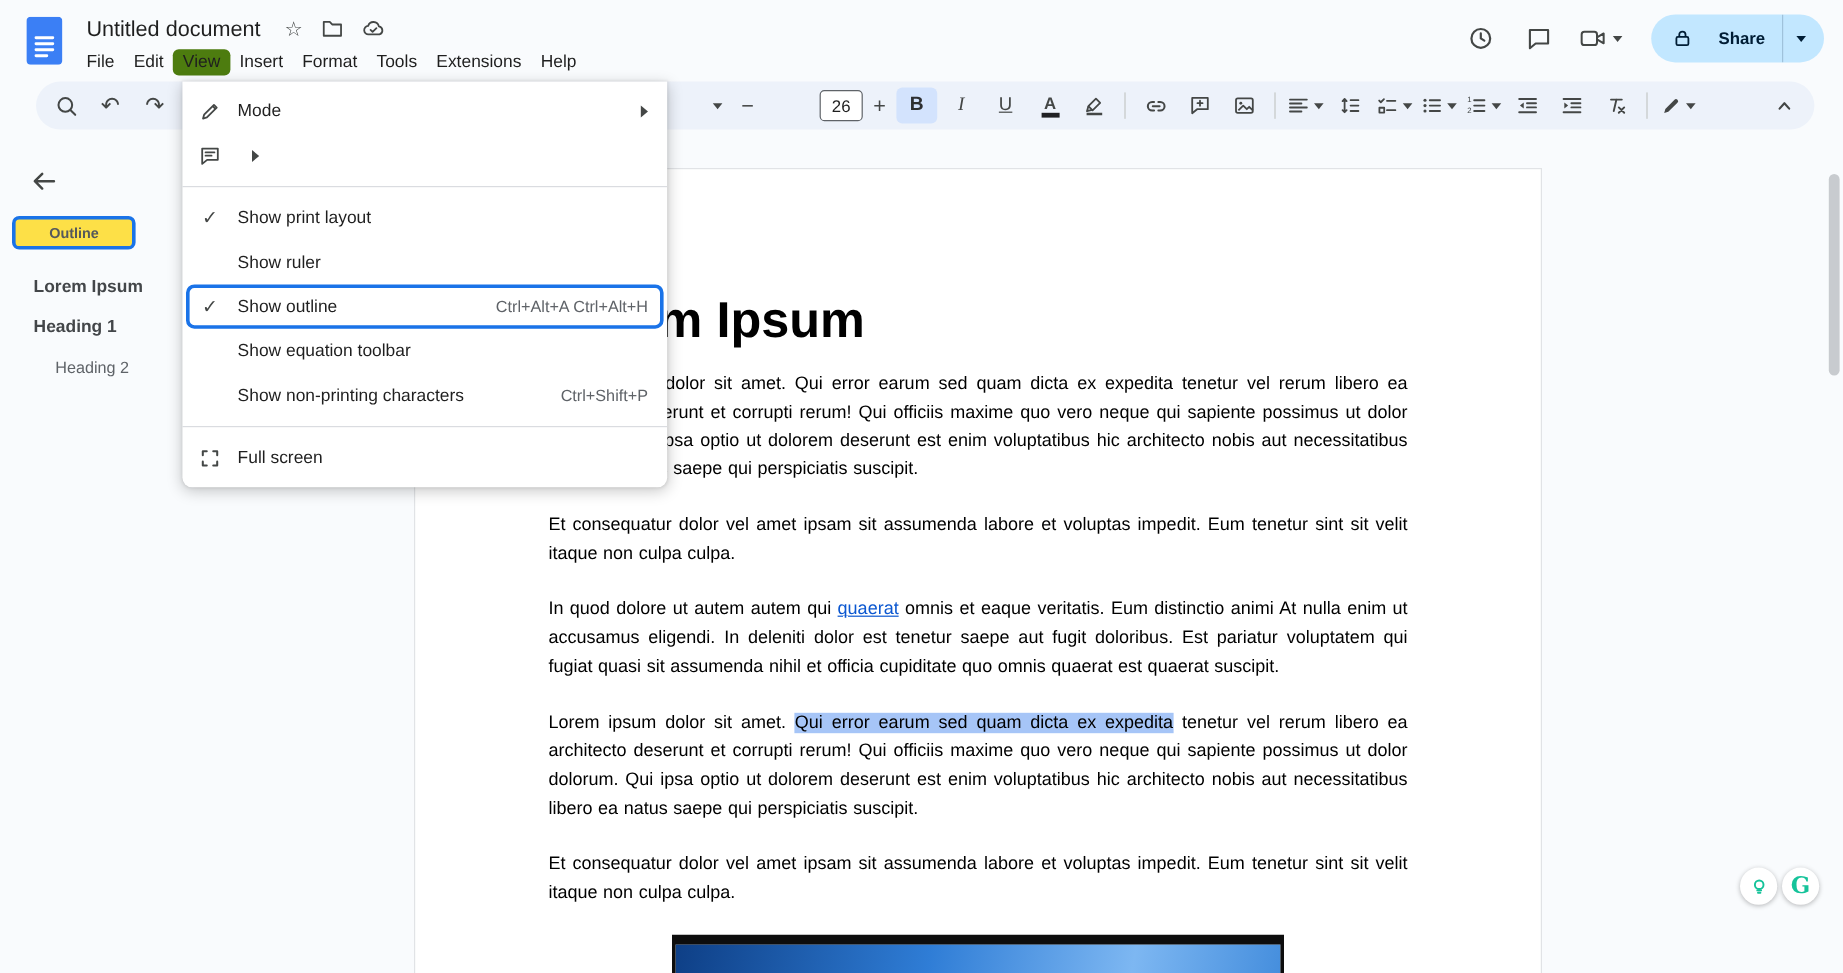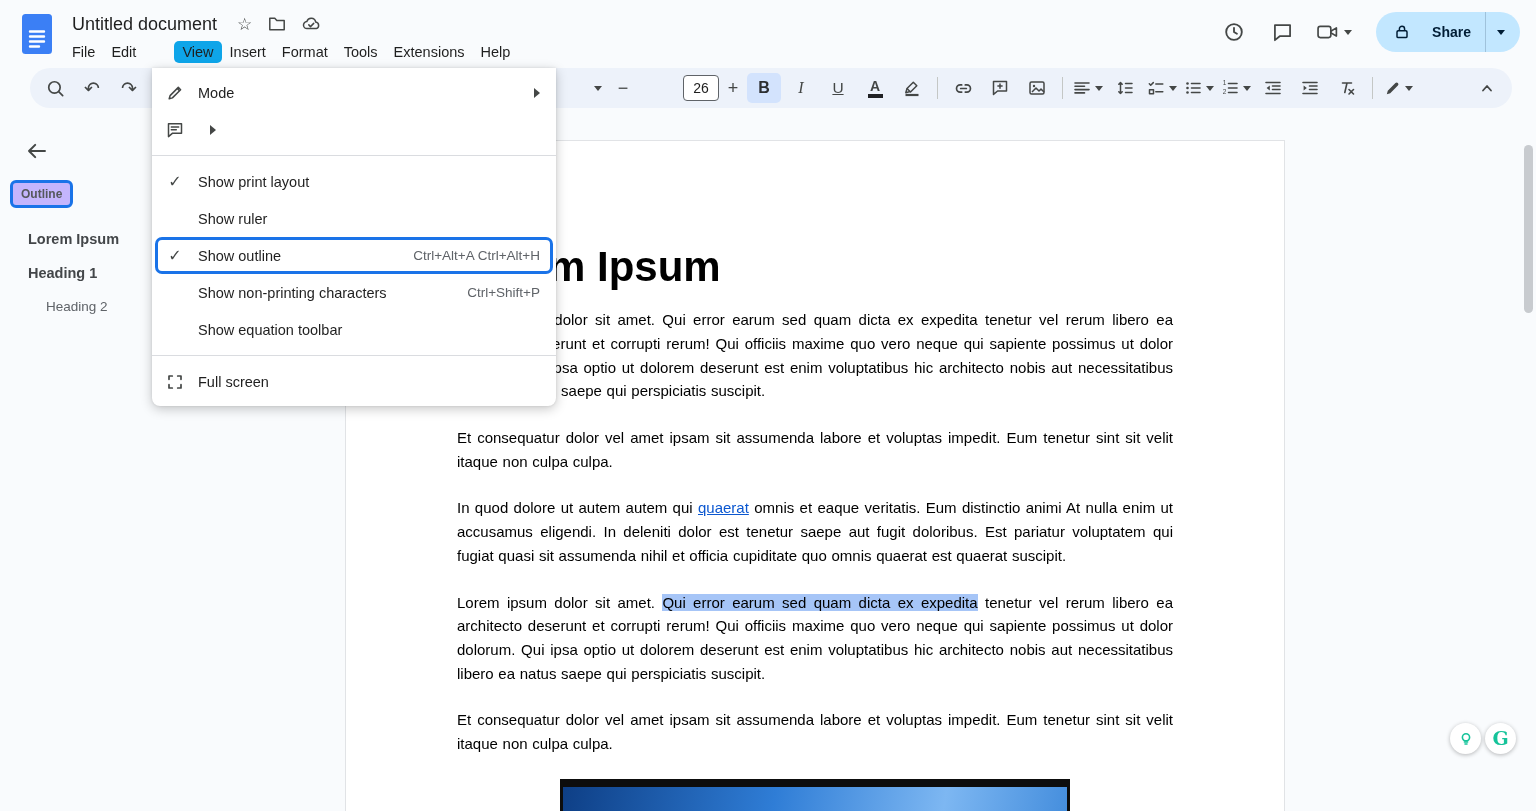--- a/index.html
+++ b/index.html
@@ -10,21 +10,21 @@
   
   .header { height:68px; display:flex; align-items:flex-start; padding:10px 16px 0 22px; position:relative; z-index:30; }
   .logo { width:30px; height:40px; margin-top:4px; flex:none; }
   .title-block { margin-left:20px; flex:1; min-width:0; }
   .title-row { display:flex; align-items:center; gap:10px; height:28px; }
   .doc-title { font-size:18px; color:#1f1f1f; white-space:nowrap; }
   .title-icons { display:flex; align-items:center; gap:16px; margin-left:10px; color:#444746; }
   .star-glyph { font-size:17px; line-height:1; color:#444746; }
   .menubar { display:flex; margin-top:3px; margin-left:-8px; }
   .menu-btn { font-size:14.5px; padding:3px 8px; border-radius:5px; color:#1f1f1f; cursor:default; }
-  .menu-btn.active { background:#0ea5e9;margin-left:30px; }
+  .menu-btn.active { background:#4d7c0f; }
   .header-right { display:flex; align-items:center; gap:8px; margin-top:2px; }
   .hdr-icon { width:40px; height:40px; border-radius:50%; display:flex; align-items:center; justify-content:center; color:#444746; }
   .cam-group { display:flex; align-items:center; gap:5px; padding:0 6px; }
   .caret { width:0; height:0; border-left:4.5px solid transparent; border-right:4.5px solid transparent; border-top:5px solid #444746; }
   .share-btn { display:flex; align-items:center; background:var(--share-pill,#c2e7ff); border-radius:20px; height:40px; margin-left:10px; overflow:hidden; }
   .share-main { display:flex; align-items:center; gap:22px; padding:0 14px 0 18px; height:100%; font-size:14px; font-weight:700; color:#001d35; }
   .share-caret { display:flex; align-items:center; padding:0 15px 0 11px; height:100%; border-left:1px solid rgba(0,29,53,.18); }
   .share-caret .caret { border-top-color:#001d35; }
 
   
@@ -41,21 +41,21 @@
   .txtcolor .bar { width:15px; height:3.5px; background:#202124; margin-top:1.5px; }
   .size-box { width:36px; height:26px; border:1px solid #5f6368; border-radius:4px; background:#fff; display:flex; align-items:center; justify-content:center; font-size:14px; color:#1f1f1f; flex:none;margin-left:46px; }
   .tb-div { width:1px; height:22px; background:#c4c7c5; margin:0 5px; flex:none; }
   .spacer-menu { width:435px; height:1px; flex:none; }
   .collapse { margin-left:auto; }
 
   
   .workspace { position:relative; height:693px; z-index:1; }
   .outline-panel { position:absolute; left:0; top:0; width:345px; }
   .back-arrow { position:absolute; left:26px; top:22px; width:24px; height:24px; color:#444746; }
-  .outline-badge { position:absolute; left:10px; top:62px; border:3px solid var(--accent,#1a73e8); border-radius:6px; background:#c4b5fd; padding:4px 8px; font-size:12px; font-weight:700; color:#55585c; }
+  .outline-badge { position:absolute; left:10px; top:62px; border:3px solid var(--accent,#1a73e8); border-radius:6px; background:#fde047; padding:4px 28px; font-size:12px; font-weight:700; color:#55585c; }
   .outline-list { position:absolute; left:0; top:104px; width:100%; }
   .outline-item { padding:9px 8px 9px 28px; font-size:14.5px; font-weight:700; color:#434649; cursor:default; }
   .outline-item.lvl1 { padding-left:46px; font-size:13.5px; font-weight:400; color:#5f6368; }
 
   .page { position:absolute; left:345px; top:22px; width:940px; height:760px; background:#fff;
     border:1px solid #e1e3e6; border-bottom:none; padding:100px 111px 0 111px; }
   .doc-h1 { font-size:42px; font-weight:700; color:#000; line-height:1.22; margin-bottom:16px; }
   .para { font-size:15px; line-height:23.7px; text-align:justify; color:#000; margin-bottom:23px; word-spacing:0.5px; }
   .para .link { color:var(--link,#0b57d0); text-decoration:underline; cursor:pointer; }
   .para .sel { background:var(--sel,#a6c5f7); }
@@ -350,26 +350,26 @@
         <span class="vm-ic"></span>
         <span class="vm-label">Show ruler</span>
       </div>
       <div class="vm-item hl">
         <span class="vm-ic">✓</span>
         <span class="vm-label">Show outline</span>
         <span class="vm-short">Ctrl+Alt+A Ctrl+Alt+H</span>
       </div>
       <div class="vm-item">
         <span class="vm-ic"></span>
+        <span class="vm-label">Show equation toolbar</span>
+      </div>
+      <div class="vm-item">
+        <span class="vm-ic"></span>
         <span class="vm-label">Show non-printing characters</span>
         <span class="vm-short">Ctrl+Shift+P</span>
-      </div>
-      <div class="vm-item">
-        <span class="vm-ic"></span>
-        <span class="vm-label">Show equation toolbar</span>
       </div>
       <div class="vm-divider"></div>
       <div class="vm-item">
         <span class="vm-ic">
           <svg width="18" height="18" viewBox="0 0 18 18" stroke="#444746" fill="none" stroke-width="1.7" stroke-linecap="round" stroke-linejoin="round">
             <path d="M3 6.3V3h3.3M11.7 3H15v3.3M15 11.7V15h-3.3M6.3 15H3v-3.3"></path>
           </svg>
         </span>
         <span class="vm-label">Full screen</span>
       </div>

